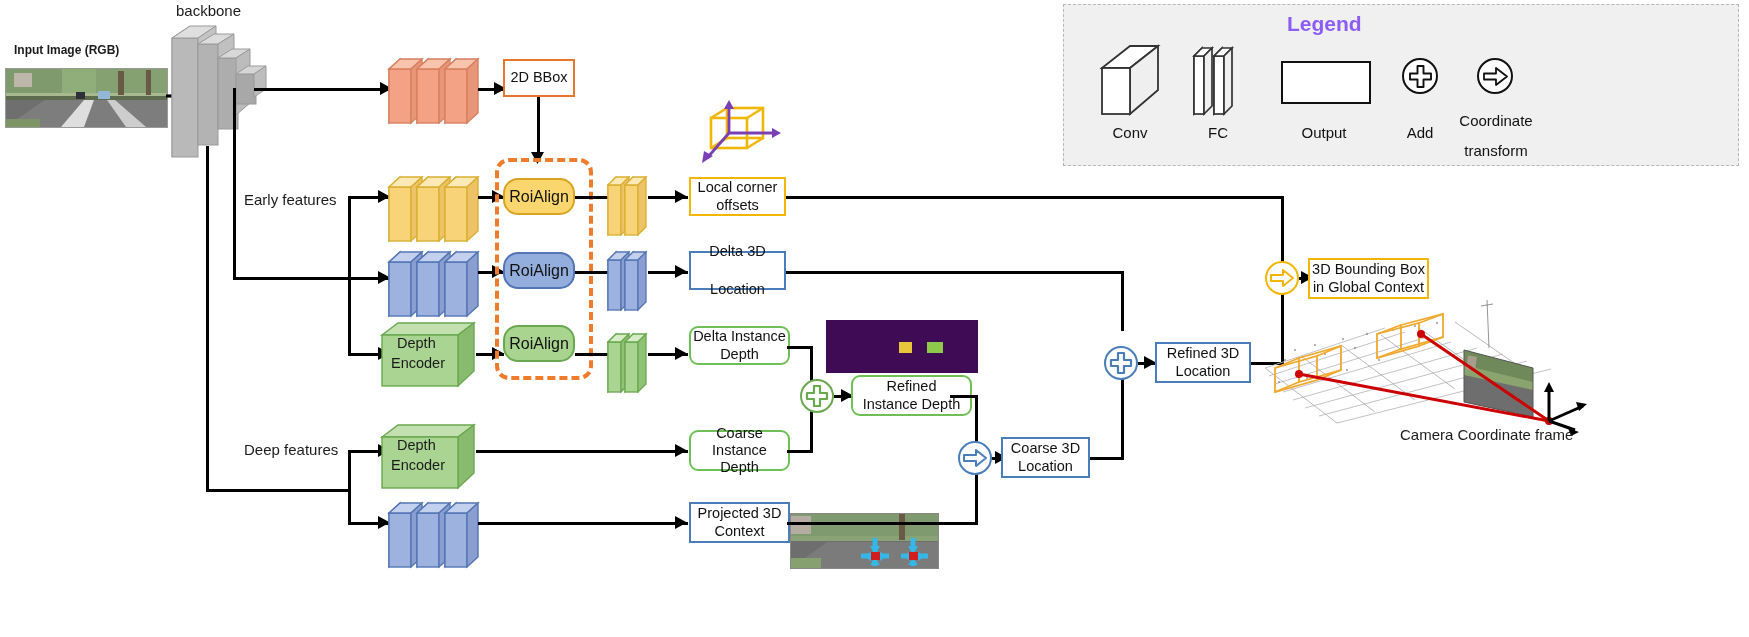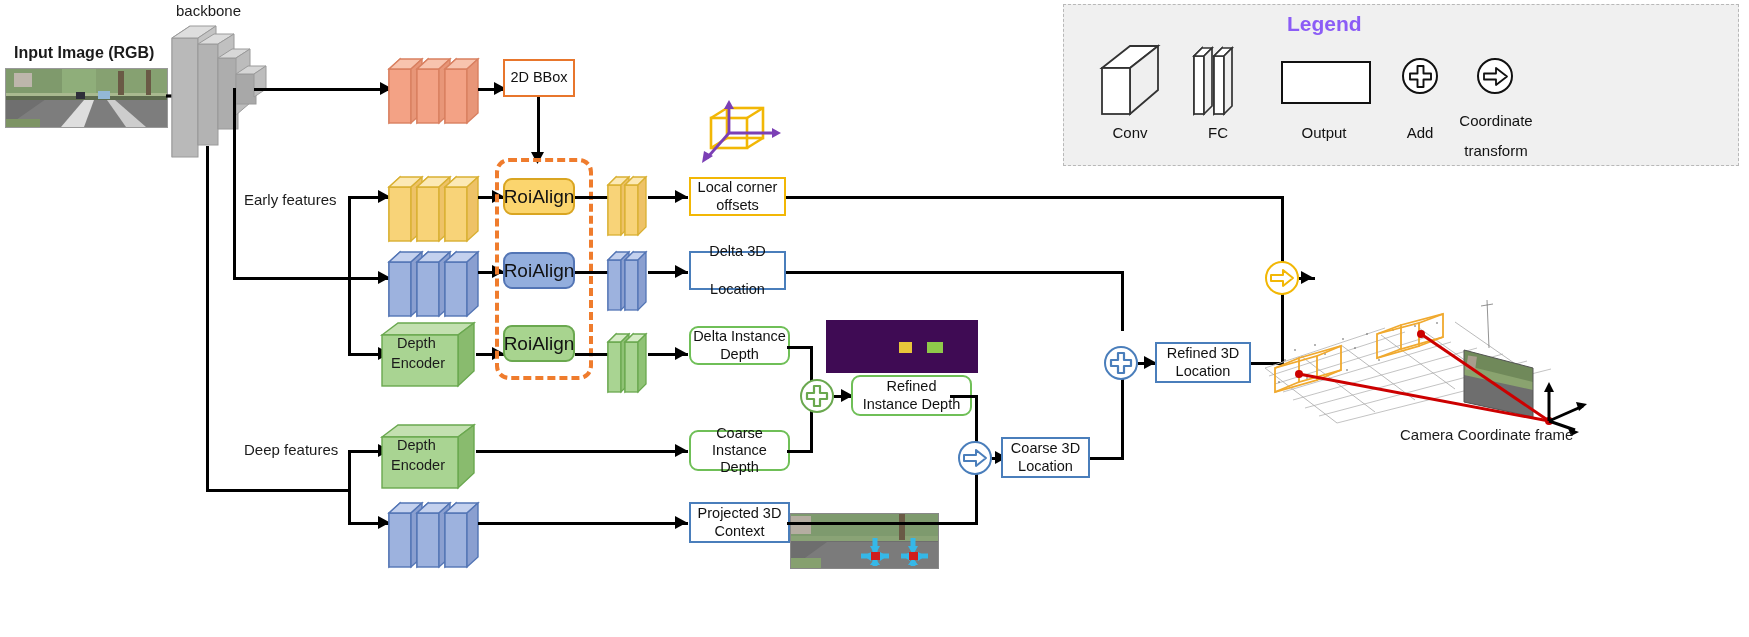--- a/index.html
+++ b/index.html
@@ -10,44 +10,44 @@
   .obox{position:absolute;background:#fff;border:2.5px solid #000;
         display:flex;align-items:center;justify-content:center;text-align:center;
         font-size:14.5px;color:#111;line-height:1.18;box-sizing:border-box;}
   .obox.y{border-color:#f2b705;}
   .obox.b{border-color:#4a7ebb;}
   .obox.g{border-color:#6fbf57;border-radius:9px;}
   .obox.o{border-color:#e8762c;}
   .line{position:absolute;background:#000;}
   .hl{height:3px;}
   .vl{width:3px;}
-  .roi{position:absolute;border:2px solid;border-radius:9px;
+  .roi{position:absolute;border:2px solid;border-radius:15px;
        display:flex;align-items:center;justify-content:center;
-       font-size:19px;color:#111;box-sizing:border-box;}
+       font-size:16px;color:#111;box-sizing:border-box;}
   .roi.y{background:#fbd56e;border-color:#d9a521;}
   .roi.b{background:#93aedd;border-color:#5375b5;}
   .roi.g{background:#a8d48f;border-color:#6aa84f;}
   .dashbox{position:absolute;border:4px dashed #ef7c2d;border-radius:14px;box-sizing:border-box;}
   .circ{position:absolute;border-radius:50%;background:#fff;box-sizing:border-box;
         display:flex;align-items:center;justify-content:center;}
   .legend{position:absolute;background:#f0f0f0;border:1.5px dashed #b8b8b8;box-sizing:border-box;}
   .legend-title{position:absolute;font-size:21px;font-weight:bold;color:#8b5cf6;}
   .leg-lab{position:absolute;font-size:15px;color:#111;text-align:center;line-height:1.2;}
   .photo{position:absolute;overflow:hidden;}
   .cap{position:absolute;font-size:15px;color:#1b1b1b;white-space:nowrap;}
   .depthmap{position:absolute;background:#3f0b54;}
   .dm-sq{position:absolute;}
   svg{display:block;overflow:visible;}
 </style>
 </head>
 <body>
 
 <div id="stage">
 
-  <div class="txt" style="left:14px;top:44px;font-size:16px;font-weight:600;">Input Image (RGB)</div>
+  <div class="txt" style="left:14px;top:44px;font-size:12px;font-weight:600;">Input Image (RGB)</div>
 
   <div class="photo" style="left:5px;top:68px;width:161px;height:58px;border:1px solid #999;">
     <svg width="161" height="58" viewBox="0 0 161 58">
       <rect x="0" y="0" width="161" height="58" fill="#cfe0ea"></rect>
       <rect x="0" y="0" width="161" height="26" fill="#8fae7a"></rect>
       <rect x="0" y="0" width="56" height="26" fill="#7f9a6c"></rect>
       <rect x="90" y="0" width="71" height="26" fill="#86a171"></rect>
       <rect x="0" y="24" width="161" height="9" fill="#a9b98f"></rect>
       <rect x="0" y="30" width="161" height="28" fill="#6f6f6f"></rect>
       <polygon points="0,58 40,30 161,30 161,58" fill="#7d7d7d"></polygon>
@@ -526,20 +526,24 @@
       <polygon points="1,6 13,6 13,1 23,9 13,17 13,12 1,12" fill="#fff" stroke="#f2b705" stroke-width="2" stroke-linejoin="round"></polygon>
     </svg>
   </div>
   <div class="line hl" style="left:1299px;top:277px;width:16px;"></div>
   <div class="abs" style="left:1301px;top:270px;">
       <svg width="16" height="15">
         <polygon points="0,1 12,7.5 0,14" fill="#000"></polygon>
       </svg>
     </div>
 
+  <div class="obox y" style="left:1308px;top:258px;width:121px;height:41px;flex-direction:column;">
+    <span>3D Bounding Box</span>
+    <span>in Global Context</span>
+  </div>
 
   <div class="abs" style="left:1255px;top:290px;">
     <svg width="340" height="140" viewBox="0 0 340 140">
       <g stroke="#bcbcbc" stroke-width="0.9" fill="none">
         <path d="M10,78 L130,38"></path>
           <path d="M14,86 L150,42"></path>
           <path d="M20,94 L172,47"></path>
         <path d="M28,102 L196,52"></path>
           <path d="M38,110 L222,58"></path>
           <path d="M50,118 L248,64"></path>

